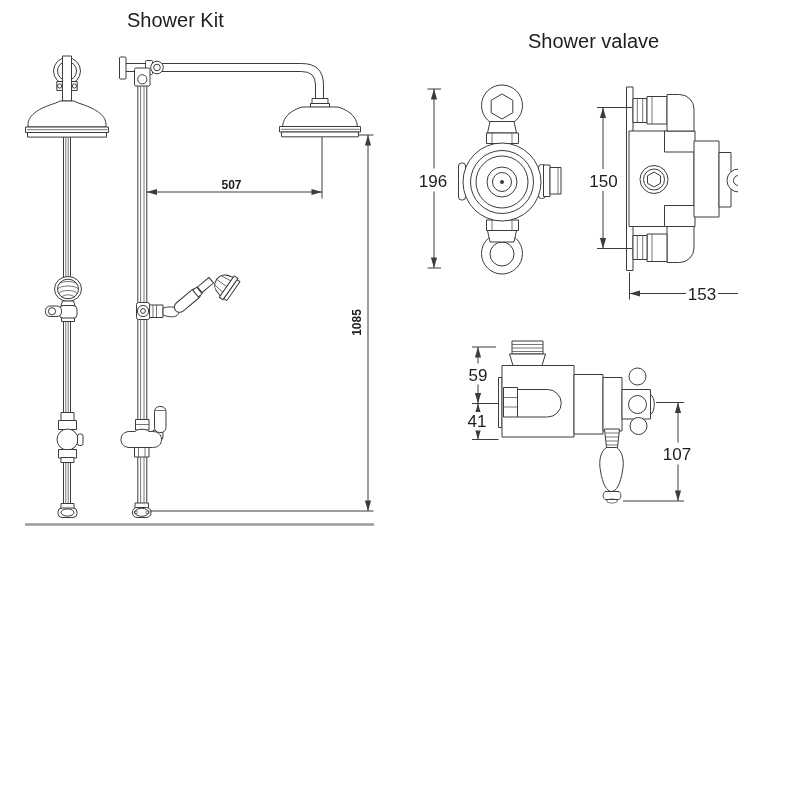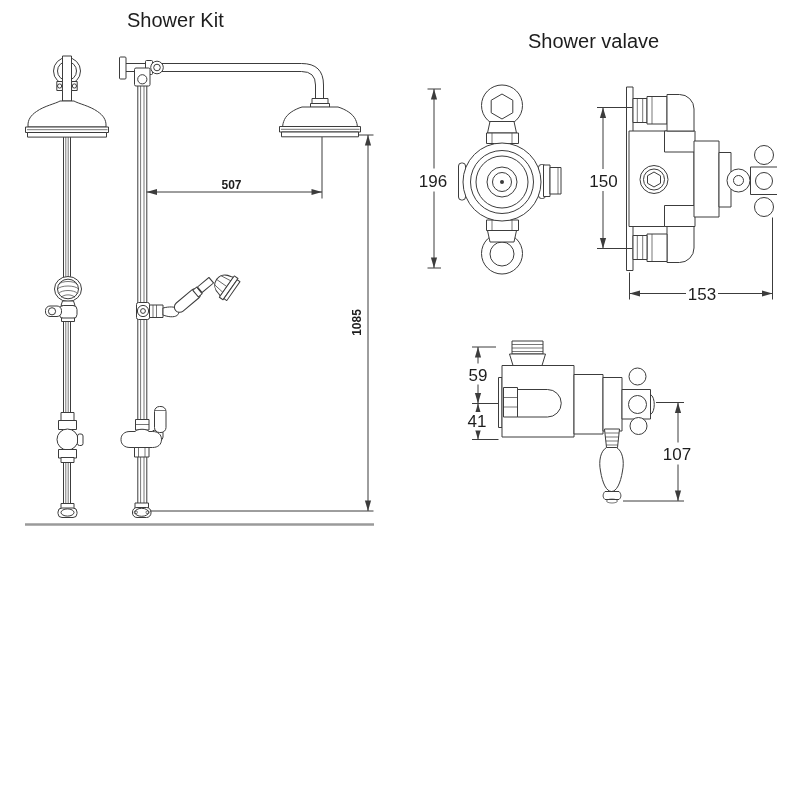--- a/index.html
+++ b/index.html
@@ -2,21 +2,21 @@
 <html style="--color-line: #3c3c3c; --color-ground: #9a9a9a; --color-text: #1d1d1d; --color-bg: #ffffff;"><head>
 <meta charset="utf-8">
 <style>
   :root{
     --color-line:#3c3c3c;
     --color-ground:#9a9a9a;
     --color-text:#1d1d1d;
     --color-bg:#ffffff;
   }
   html,body{margin:0;padding:0;background:var(--color-bg);}
-  .canvas{position:relative;width:738px;height:800px;background:var(--color-bg);overflow:hidden;padding-left:39px;}
+  .canvas{position:relative;width:738px;height:800px;background:var(--color-bg);overflow:hidden;}
   .canvas svg{position:absolute;left:0;top:0;}
   .ln{fill:none;stroke:var(--color-line);stroke-width:1;stroke-linejoin:round;stroke-linecap:butt;}
   .fw{fill:var(--color-bg);stroke:var(--color-line);stroke-width:1;stroke-linejoin:round;}
   .thin{stroke-width:0.7;}
   .ar{fill:var(--color-line);stroke:none;}
   .bgmask{fill:var(--color-bg);stroke:none;}
   .ground{stroke:var(--color-ground);stroke-width:2.6;fill:none;}
   text.title{font-family:"Liberation Sans",sans-serif;font-size:20px;fill:var(--color-text);}
   text.dim{font-family:"Liberation Sans",sans-serif;font-size:17px;fill:var(--color-text);}
   text.dimb{font-family:"Liberation Sans",sans-serif;font-size:12px;font-weight:bold;fill:var(--color-text);}

